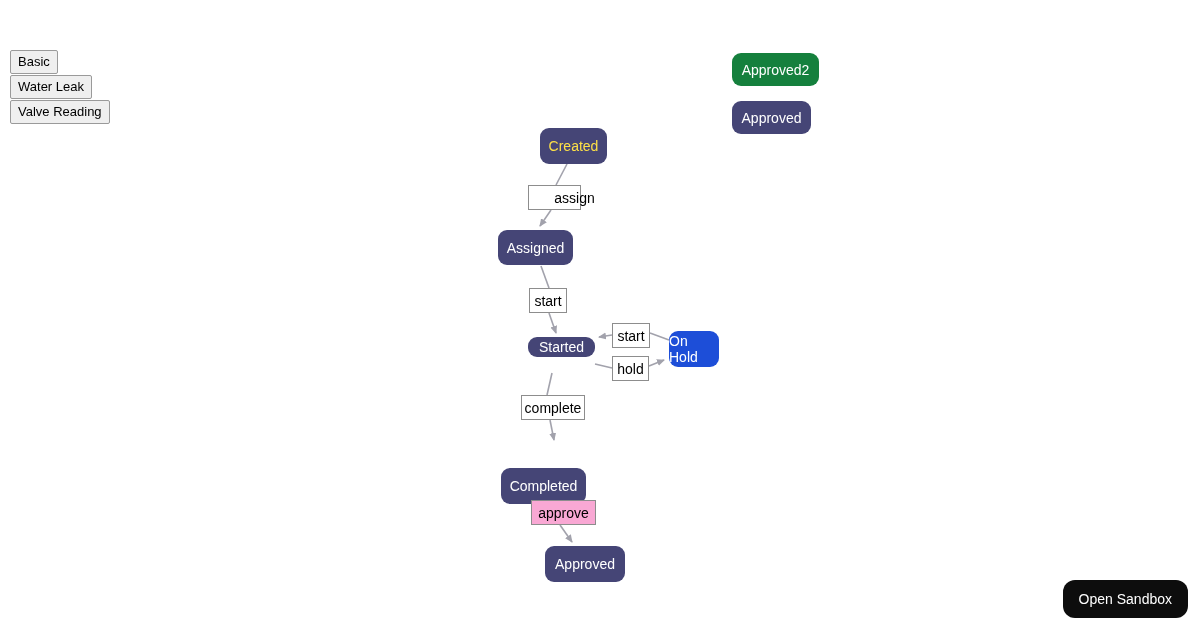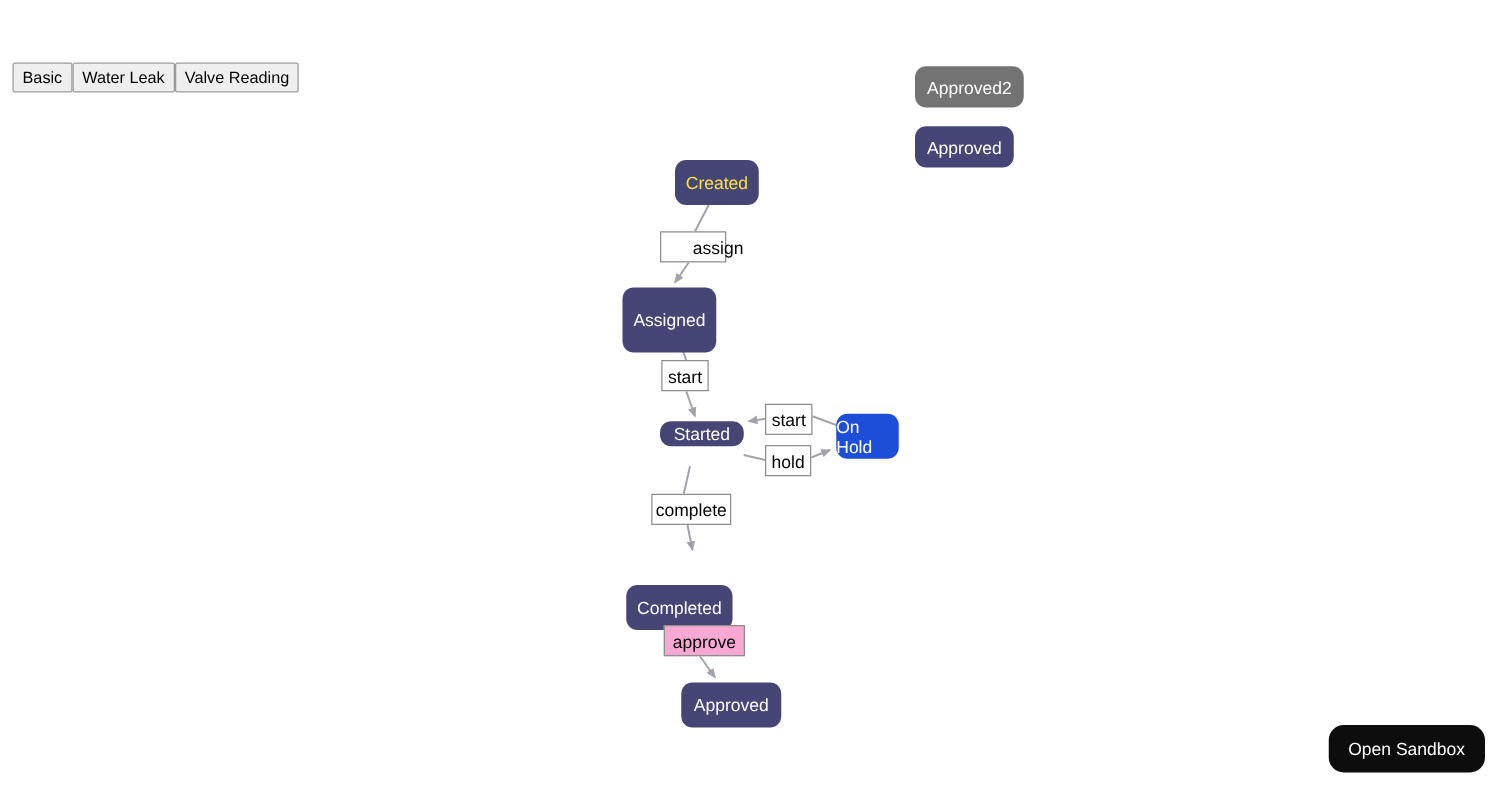--- a/index.html
+++ b/index.html
@@ -16,21 +16,21 @@
     font-family: "Liberation Sans", sans-serif;
     -webkit-font-smoothing: antialiased;
   }
 
   
   #type-buttons {
     position: absolute;
     left: 10px;
     top: 50px;
     display: flex;
-    flex-direction: row;
+    flex-direction: column;
     align-items: flex-start;
     gap: 0px;
     z-index: 30;
   }
   .type-button {
     background: #efefef;
     border: 1px solid #9a9a9a;
     border-radius: 2px;
     font-family: "Liberation Sans", sans-serif;
     font-size: 13px;
@@ -140,38 +140,38 @@
 
     <path d="M 552,373 L 547,395" fill="none" stroke="#a2a2ac" stroke-width="1.6"></path>
     <path d="M 550,420 L 554,440" fill="none" stroke="#a2a2ac" stroke-width="1.6" marker-end="url(#arrow-head)"></path>
 
     <path d="M 551,480 L 561,500" fill="none" stroke="#a2a2ac" stroke-width="1.6"></path>
     <path d="M 560,525 L 572,542" fill="none" stroke="#a2a2ac" stroke-width="1.6" marker-end="url(#arrow-head)"></path>
   </svg>
 
   <div id="states-container">
       <div class="state-node" style="left: 540px; top: 128px; width: 67px; height: 36px; background: rgb(69, 69, 118); color: #fde047;">Created</div>
-      <div class="state-node" style="left: 498px; top: 230px; width: 75px; height: 52px; background: rgb(69, 69, 118); color: rgb(255, 255, 255);">Assigned</div>
+      <div class="state-node" style="left: 498px; top: 230px; width: 75px; height: 35px; background: rgb(69, 69, 118); color: rgb(255, 255, 255);">Assigned</div>
       <div class="state-node" style="left: 528px; top: 337px; width: 67px; height: 20px; background: rgb(69, 69, 118); color: rgb(255, 255, 255);">Started</div>
       <div class="state-node" style="left: 669px; top: 331px; width: 50px; height: 36px; background: #1d4ed8; color: rgb(255, 255, 255);">On Hold</div>
       <div class="state-node" style="left: 501px; top: 444px; width: 85px; height: 36px; background: rgb(69, 69, 118); color: rgb(255, 255, 255); margin-top: 24px;">Completed</div>
       <div class="state-node" style="left: 545px; top: 546px; width: 80px; height: 36px; background: rgb(69, 69, 118); color: rgb(255, 255, 255);">Approved</div>
     </div>
 
   <div id="transitions-container">
       <div class="edge-label" style="left: 528px; top: 185px; width: 53px; height: 25px; background: rgb(255, 255, 255); border-color: rgb(141, 141, 141); padding-left: 40px;">assign</div>
       <div class="edge-label" style="left: 529px; top: 288px; width: 38px; height: 25px; background: rgb(255, 255, 255); border-color: rgb(141, 141, 141);">start</div>
       <div class="edge-label" style="left: 612px; top: 323px; width: 38px; height: 25px; background: rgb(255, 255, 255); border-color: rgb(141, 141, 141);">start</div>
       <div class="edge-label" style="left: 612px; top: 356px; width: 37px; height: 25px; background: rgb(255, 255, 255); border-color: rgb(141, 141, 141);">hold</div>
       <div class="edge-label" style="left: 521px; top: 395px; width: 64px; height: 25px; background: rgb(255, 255, 255); border-color: rgb(141, 141, 141);">complete</div>
       <div class="edge-label" style="left: 531px; top: 500px; width: 65px; height: 25px; background: #f9a8d4; border-color: rgb(141, 141, 141);">approve</div>
     </div>
 
   <div id="orphans-container">
-      <div class="state-node orphan-node" style="left: 732px; top: 53px; width: 87px; height: 33px; background: #737373; color: rgb(255, 255, 255);">Approved2</div>
+      <div class="state-node orphan-node" style="left: 732px; top: 53px; width: 87px; height: 33px; background: #15803d; color: rgb(255, 255, 255);">Approved2</div>
       <div class="state-node orphan-node" style="left: 732px; top: 101px; width: 79px; height: 33px; background: rgb(69, 69, 118); color: rgb(255, 255, 255);">Approved</div>
     </div>
 </div>
 
 <div id="type-buttons">
     <button class="type-button">Basic</button>
     <button class="type-button">Water Leak</button>
     <button class="type-button">Valve Reading</button>
   </div>
 

